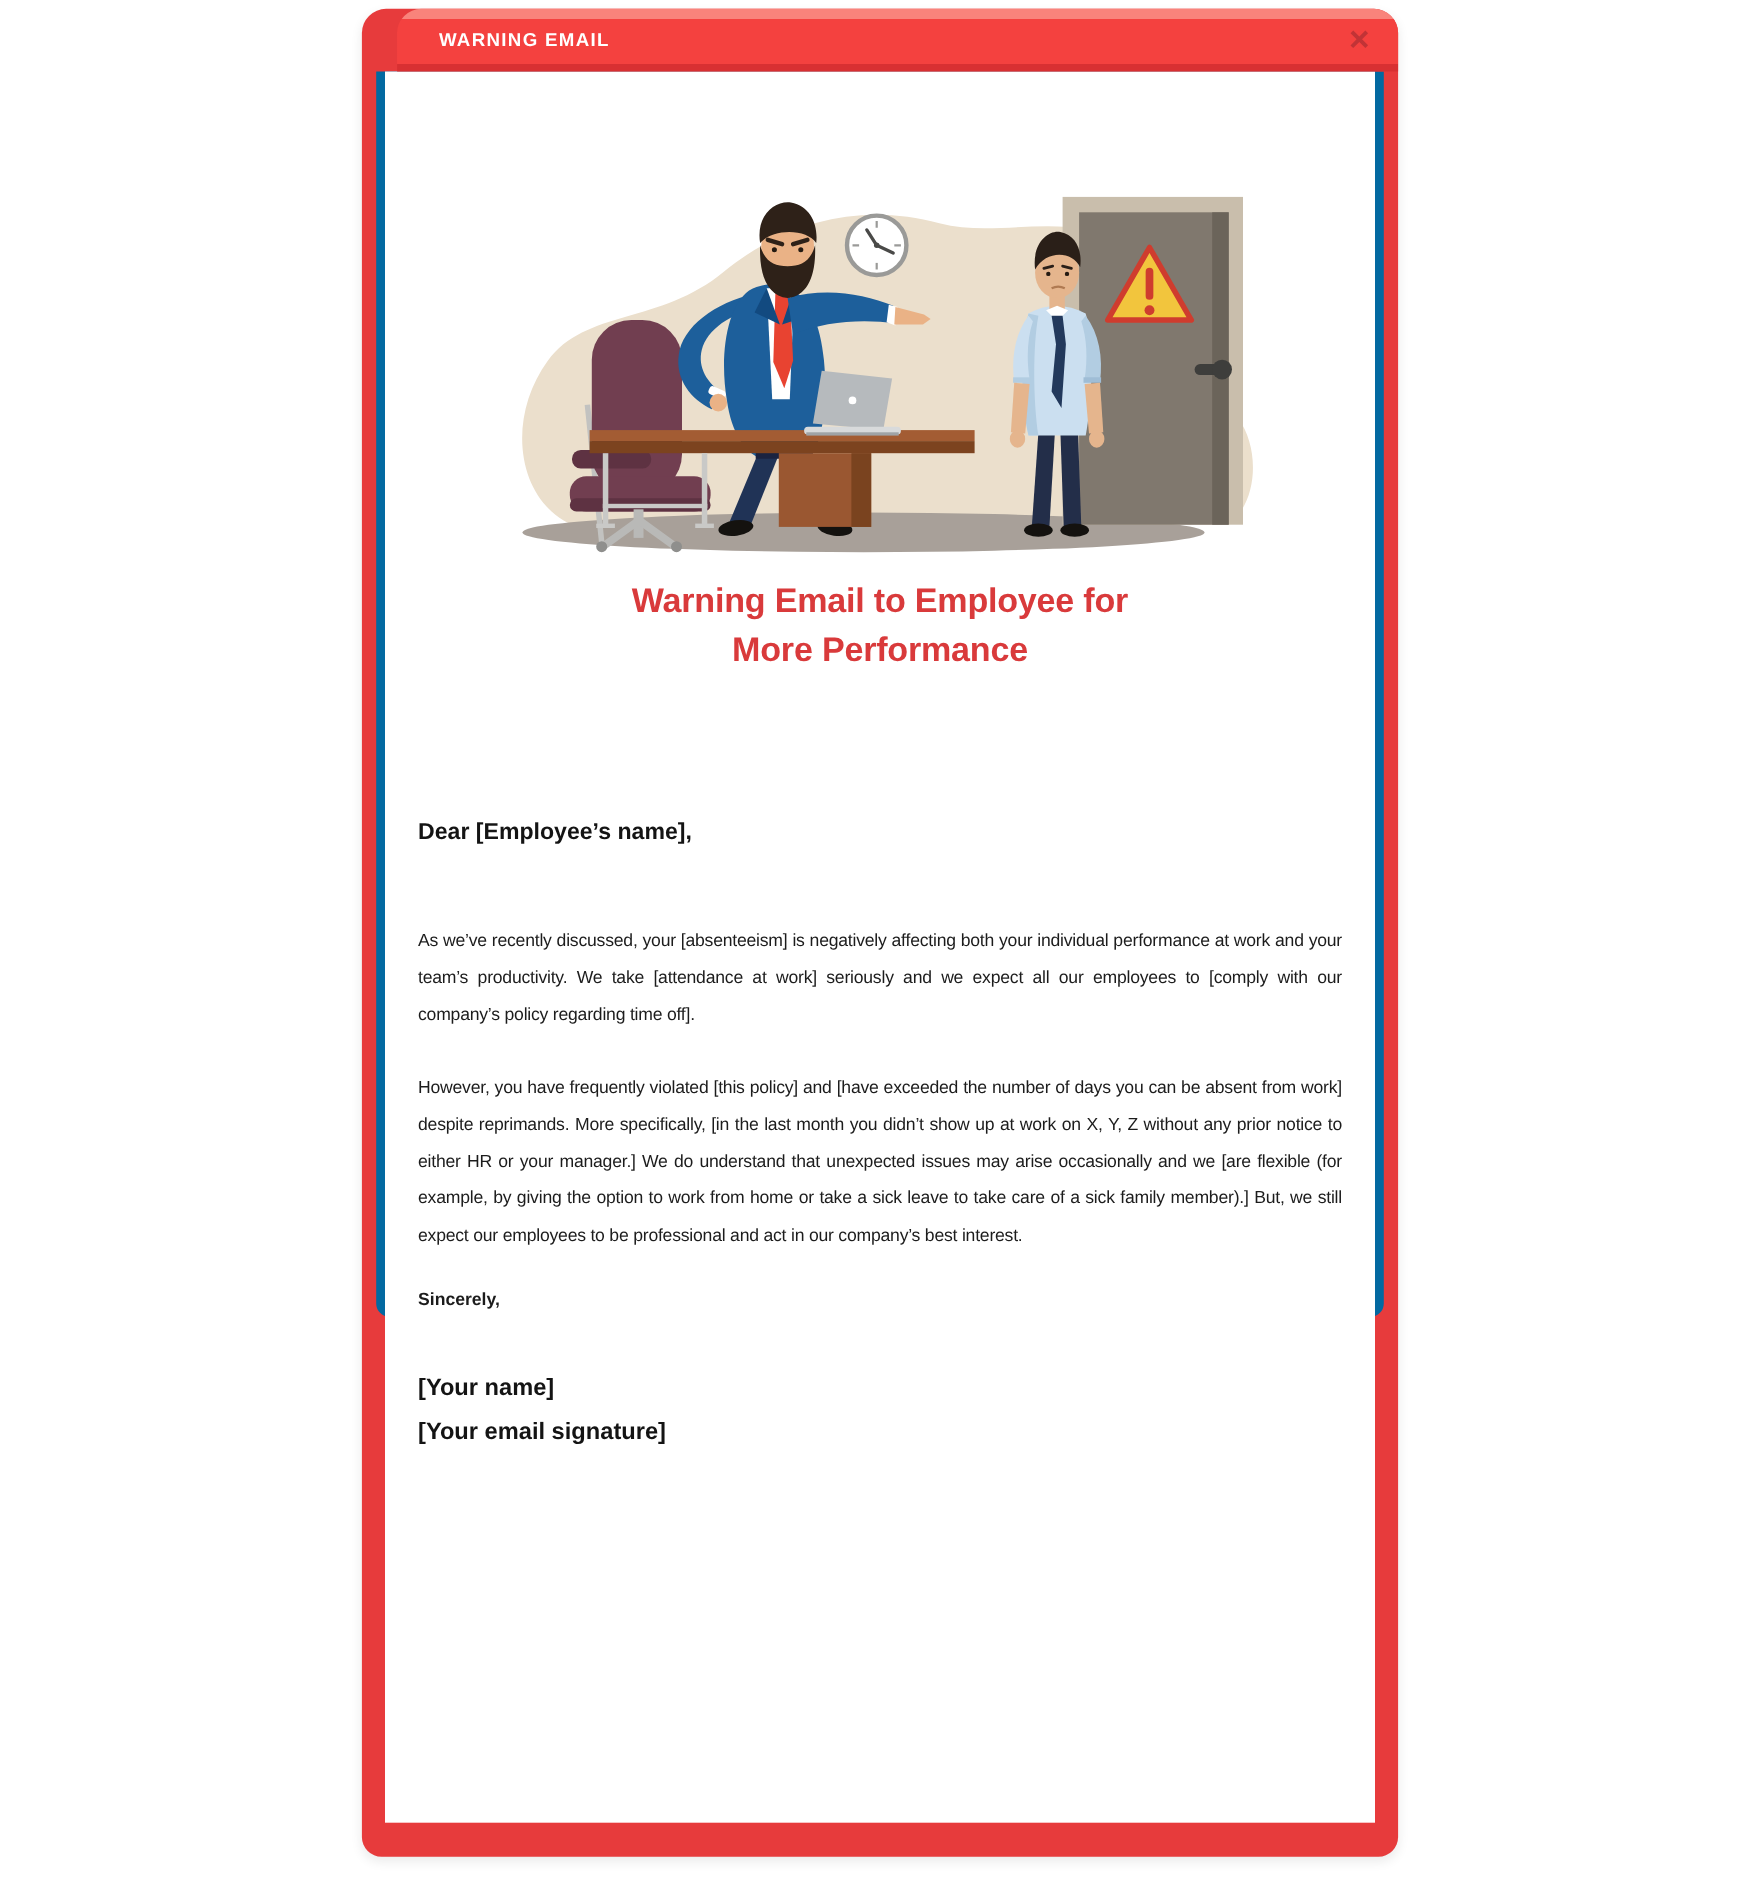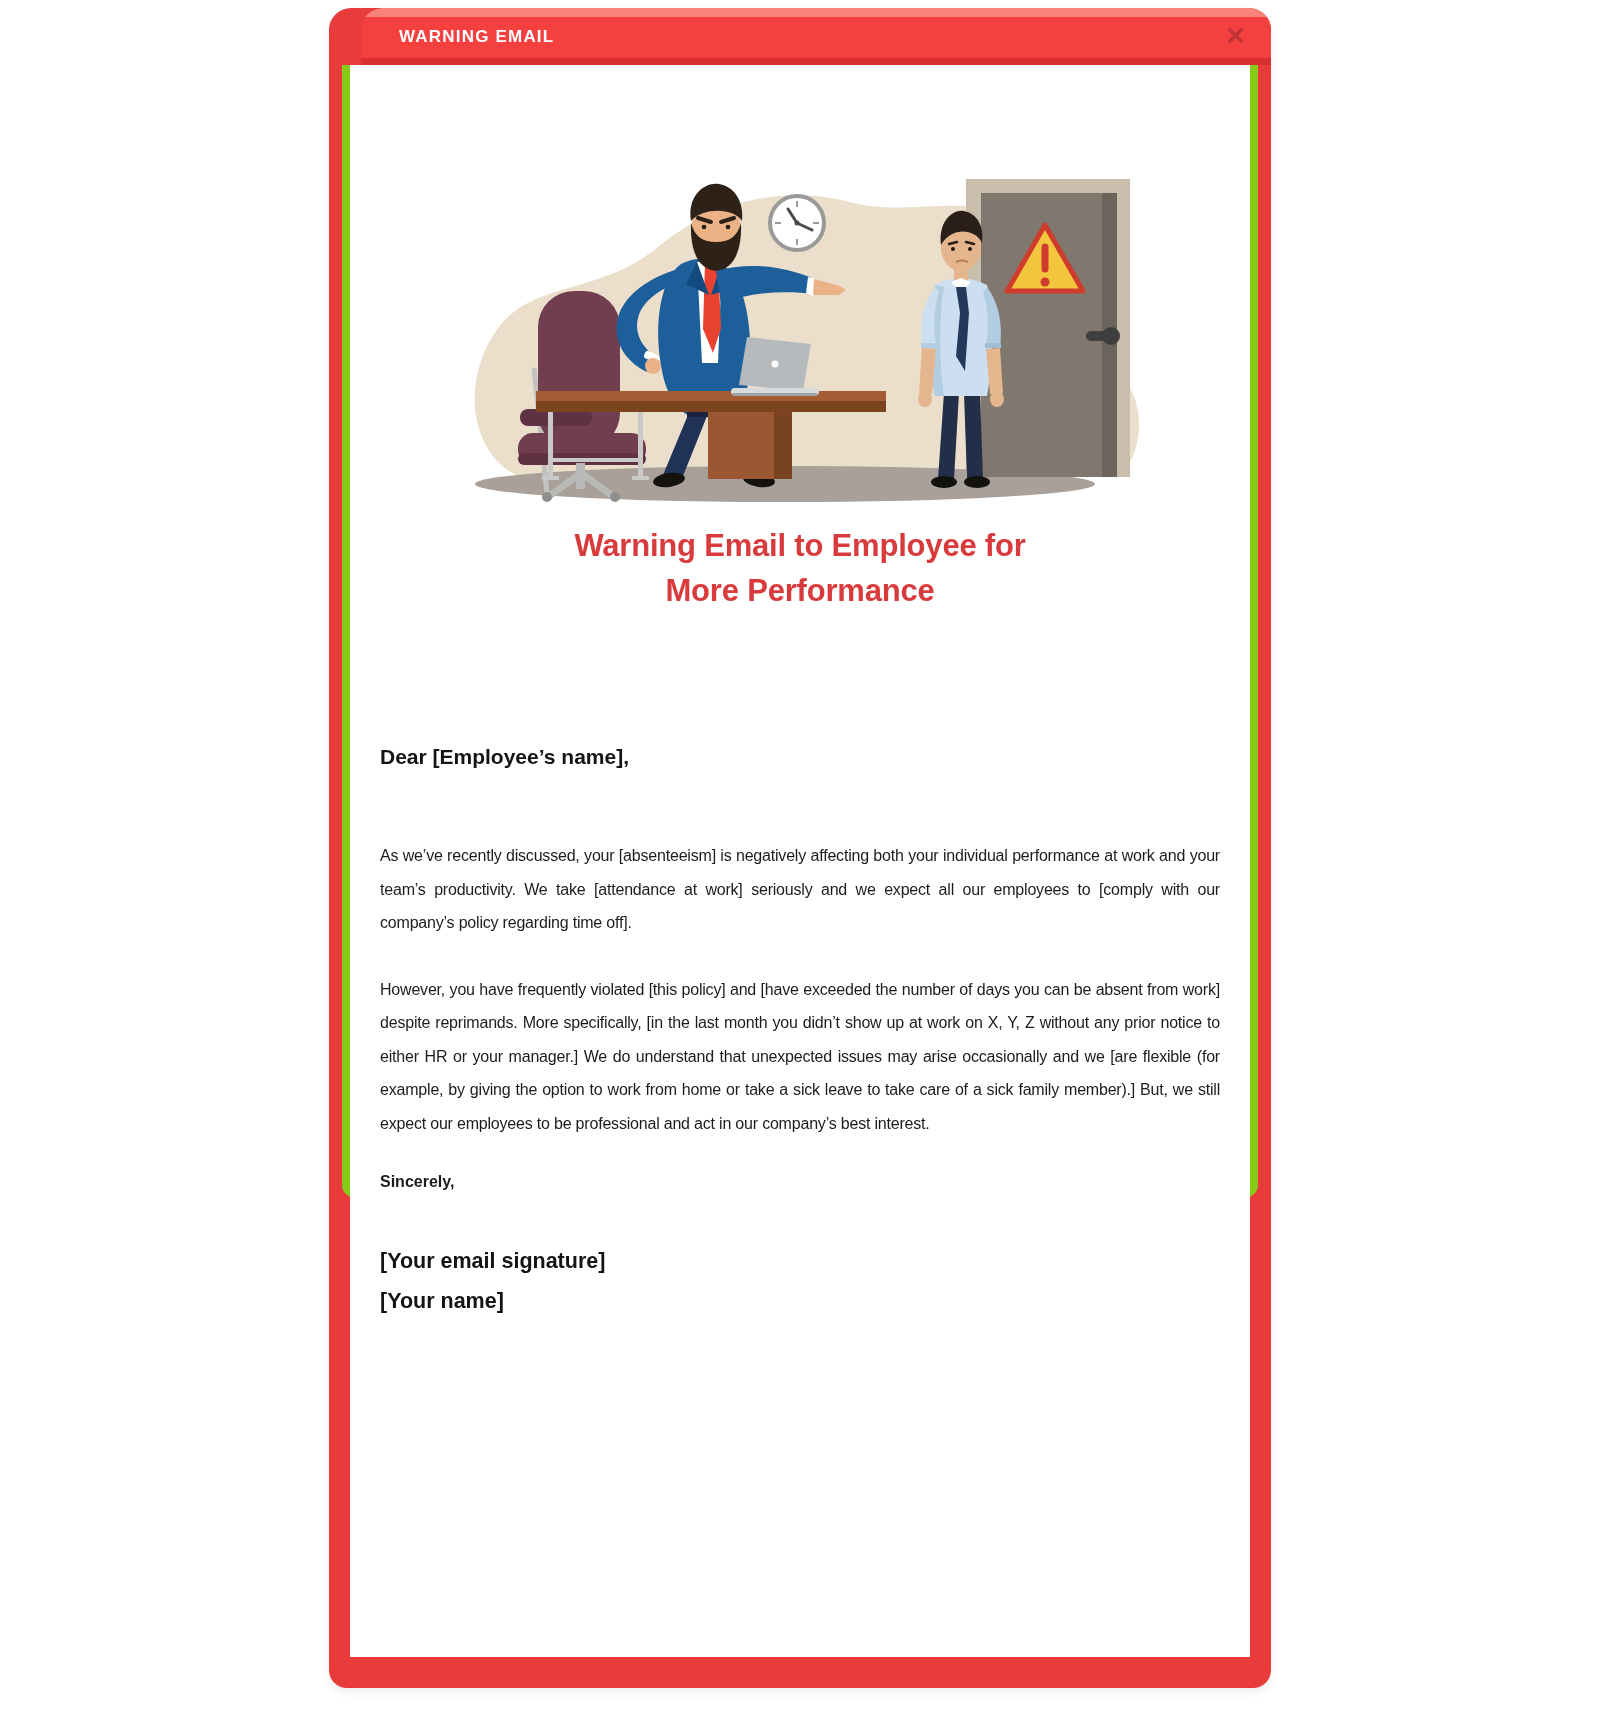--- a/index.html
+++ b/index.html
@@ -33,21 +33,21 @@
   .close-btn {
     position: absolute; right: 26px; top: 50%;
     transform: translateY(-56%);
     color: #c13336; font-size: 32px; font-weight: bold;
     line-height: 1; cursor: pointer; user-select: none;
   }
   .gray-wrap {
     box-sizing: border-box;
     margin: 0 13px 15px;
     height: 1132px;
-    background: #84cc16;
+    background: #0369a1;
     border-radius: 0 0 12px 12px;
     padding: 0 8px 16px;
   }
   .content {
     box-sizing: border-box;
     width: 100%; height: 1592px;
     background: #ffffff;
     padding: 0 30px;
     overflow: hidden;
   }
@@ -207,19 +207,19 @@
       <div class="salutation">Dear [Employee’s name],</div>
 
       <div class="body-text">
         <p>As we’ve recently discussed, your [absenteeism] is negatively affecting both your individual performance at work and your team’s productivity. We take [attendance at work] seriously and we expect all our employees to [comply with our company’s policy regarding time off].</p>
         <p>However, you have frequently violated [this policy] and [have exceeded the number of days you can be absent from work] despite reprimands. More specifically, [in the last month you didn’t show up at work on X, Y, Z without any prior notice to either HR or your manager.] We do understand that unexpected issues may arise occasionally and we [are flexible (for example, by giving the option to work from home or take a sick leave to take care of a sick family member).] But, we still expect our employees to be professional and act in our company’s best interest.</p>
       </div>
 
       <div class="closing">Sincerely,</div>
 
       <div class="signature">
+        <div>[Your name]</div>
         <div>[Your email signature]</div>
-        <div>[Your name]</div>
       </div>
 
     </div>
   </div>
 </div>
 
 </body></html>

